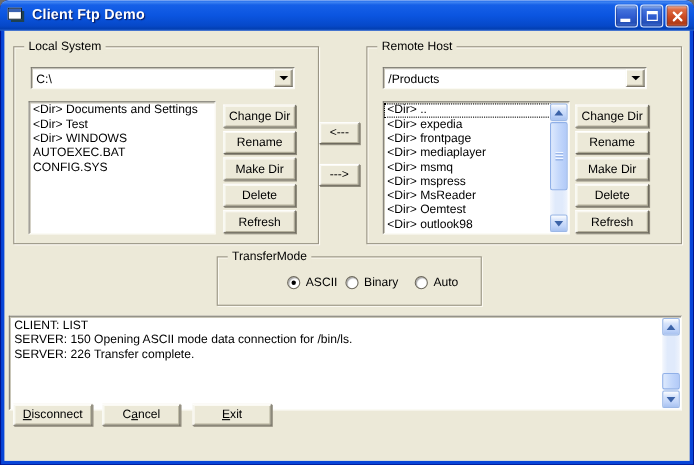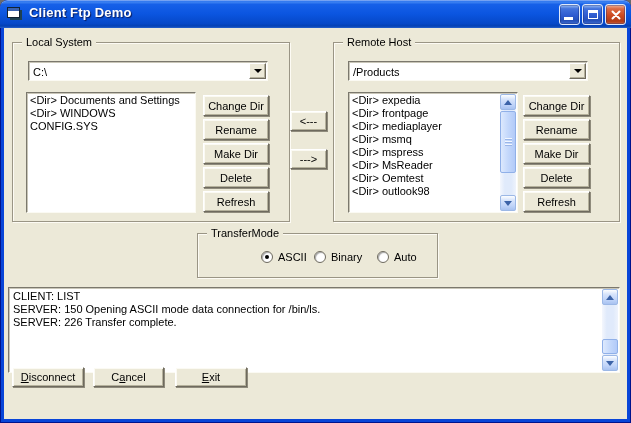--- a/index.html
+++ b/index.html
@@ -160,21 +160,23 @@
       <div class="gb-label">Local System</div>
     </div>
     <div class="combo sunken" style="left:24px; top:33px; width:240px;">
       <div class="combo-text">C:\</div>
       <div class="combo-btn">
         <div class="tri-down-black"></div>
       </div>
     </div>
     <div class="listbox sunken" style="left:22px; top:64px; width:170px; height:121px;">
       <div class="list-item">&lt;Dir&gt; Documents and Settings</div>
+      <div class="list-item">&lt;Dir&gt; Test</div>
       <div class="list-item">&lt;Dir&gt; WINDOWS</div>
+      <div class="list-item">AUTOEXEC.BAT</div>
       <div class="list-item">CONFIG.SYS</div>
     </div>
     <div class="btn3d" style="left:199px; top:67px;  width:66px; height:21px;">Change Dir</div>
     <div class="btn3d" style="left:199px; top:91px;  width:66px; height:21px;">Rename</div>
     <div class="btn3d" style="left:199px; top:115px; width:66px; height:21px;">Make Dir</div>
     <div class="btn3d" style="left:199px; top:139px; width:66px; height:21px;">Delete</div>
     <div class="btn3d" style="left:199px; top:163px; width:66px; height:21px;">Refresh</div>
 
     <div class="btn3d" style="left:286px; top:83px;  width:37px; height:20px;">&lt;---</div>
     <div class="btn3d" style="left:286px; top:121px; width:37px; height:20px;">---&gt;</div>
@@ -182,20 +184,21 @@
     <div class="groupbox" style="left:329px; top:14px; width:287px; height:180px;">
       <div class="gb-label">Remote Host</div>
     </div>
     <div class="combo sunken" style="left:344px; top:33px; width:240px;">
       <div class="combo-text">/Products</div>
       <div class="combo-btn">
         <div class="tri-down-black"></div>
       </div>
     </div>
     <div class="listbox sunken" style="left:344px; top:64px; width:170px; height:121px;">
+      <div class="list-item focused" style="width:152px;">&lt;Dir&gt; ..</div>
       <div class="list-item">&lt;Dir&gt; expedia</div>
       <div class="list-item">&lt;Dir&gt; frontpage</div>
       <div class="list-item">&lt;Dir&gt; mediaplayer</div>
       <div class="list-item">&lt;Dir&gt; msmq</div>
       <div class="list-item">&lt;Dir&gt; mspress</div>
       <div class="list-item">&lt;Dir&gt; MsReader</div>
       <div class="list-item">&lt;Dir&gt; Oemtest</div>
       <div class="list-item">&lt;Dir&gt; outlook98</div>
       <div class="xp-sb">
         <div class="sb-btn up">

